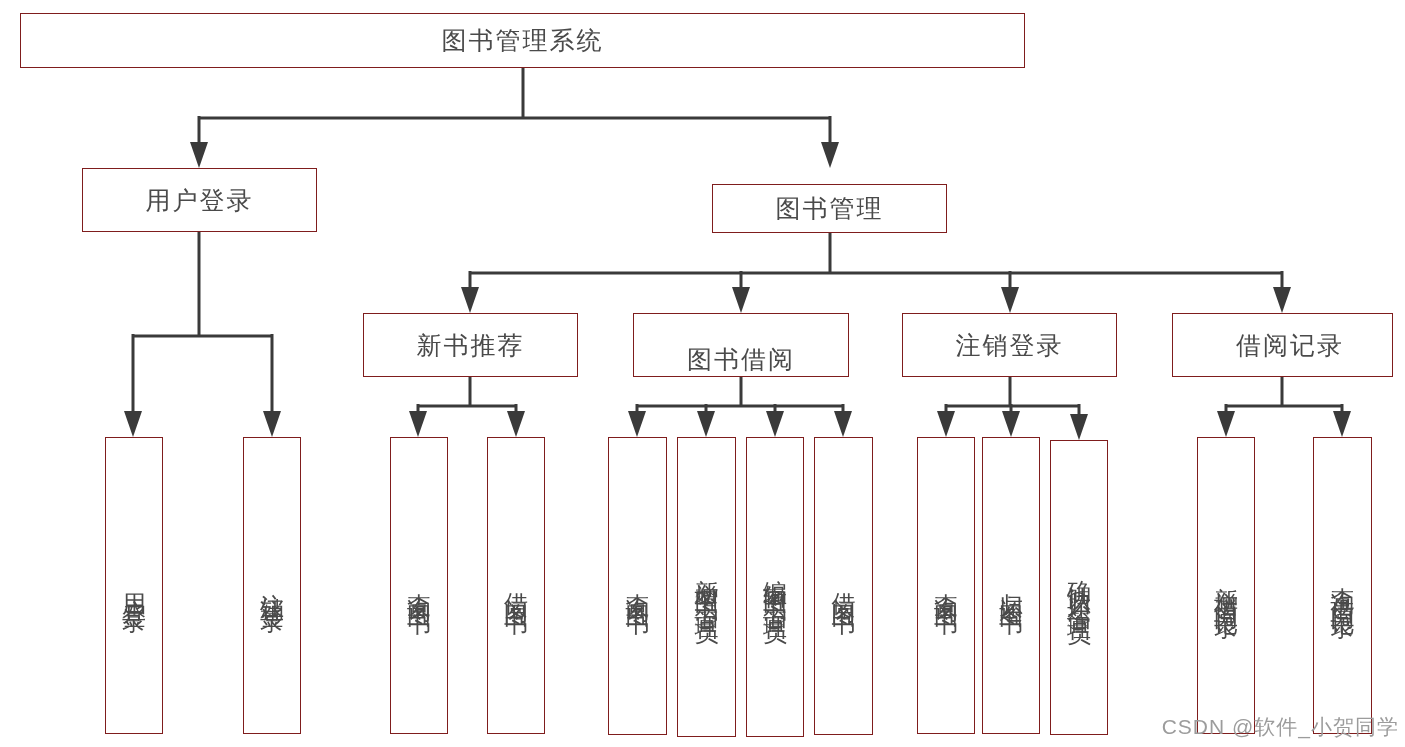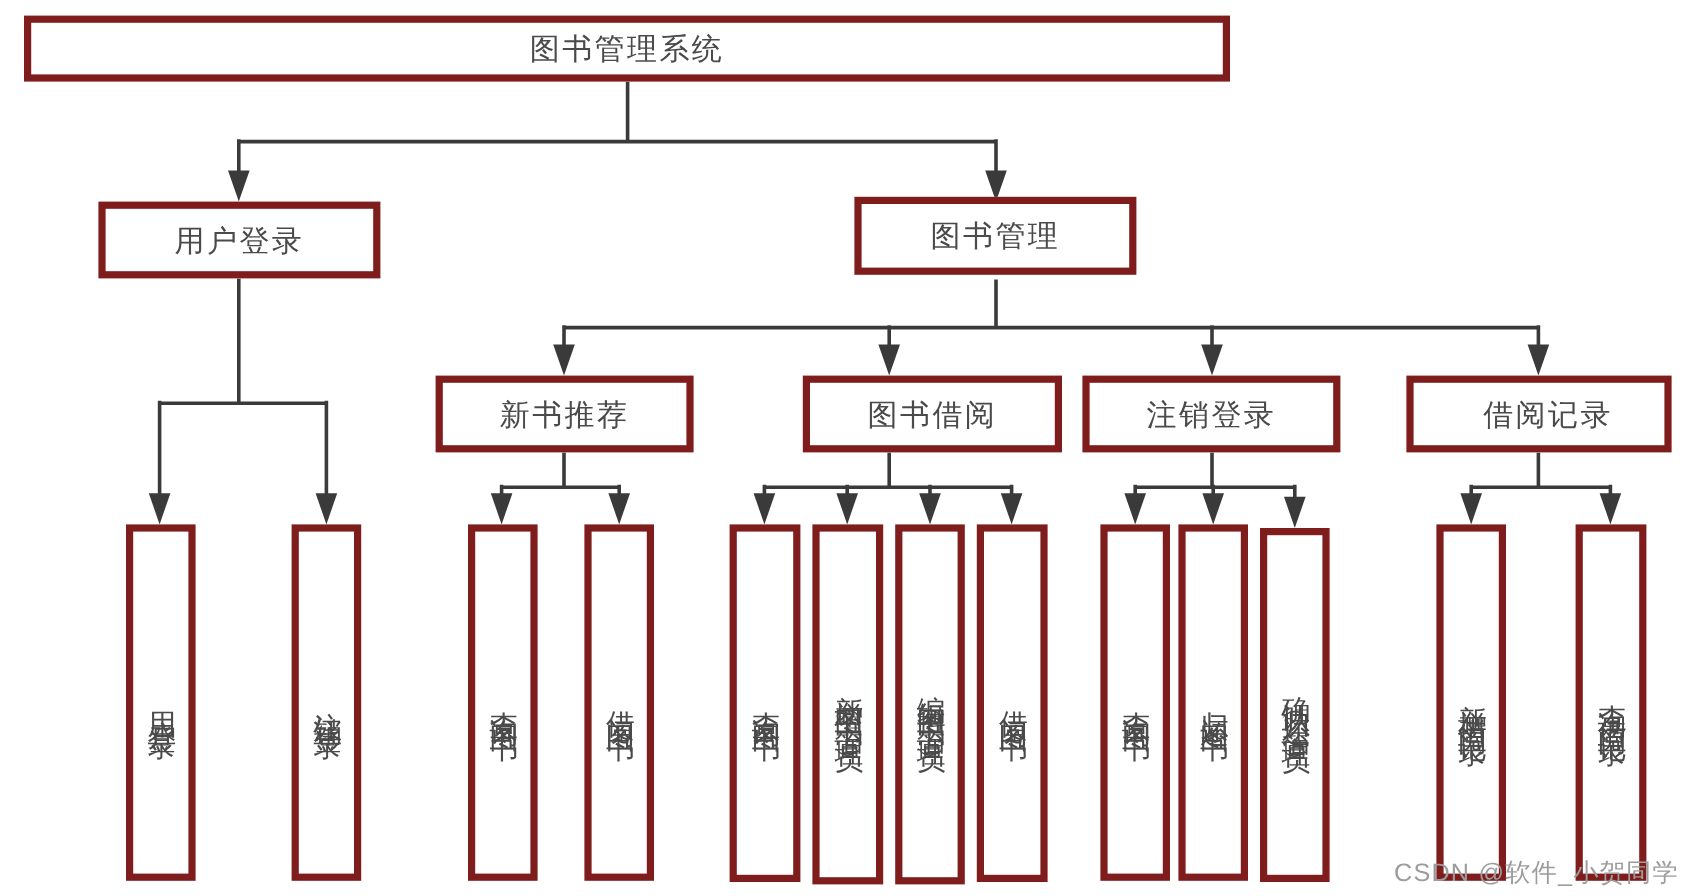--- a/index.html
+++ b/index.html
@@ -3,21 +3,21 @@
 <meta charset="utf-8">
 <style>
   html,body { margin:0; padding:0; background:#ffffff; }
   .canvas {
     position:relative; width:1405px; height:747px; background:#ffffff;
     font-family:"Liberation Sans", sans-serif; overflow:hidden;
   }
   .connectors { position:absolute; left:0; top:0; z-index:1; }
   .box {
     position:absolute; box-sizing:border-box; background:#ffffff;
-    border:6px solid #7f1d1d; display:flex; align-items:center; justify-content:center;
+    border:1px solid #7f1d1d; display:flex; align-items:center; justify-content:center;
     color:#4a4a4a; z-index:2;
   }
   .h-label { font-size:25px; letter-spacing:2px; white-space:nowrap; }
   .leaf span {
     writing-mode:vertical-rl; text-orientation:mixed;
     font-size:24px; letter-spacing:6px; line-height:1;
   }
   .watermark {
     position:absolute; z-index:3; right:6px; top:713px;
     font-size:21px; color:#9c9c9c; letter-spacing:1px; white-space:nowrap;
@@ -61,28 +61,28 @@
     </g>
   </svg>
 
   <div class="box" style="left:20px; top:13px; width:1005px; height:55px;">
     <span class="h-label">图书管理系统</span>
   </div>
 
   <div class="box" style="left:82px; top:168px; width:235px; height:64px;">
     <span class="h-label">用户登录</span>
   </div>
-  <div class="box" style="left:712px; top:164px; width:235px; height:65px;">
+  <div class="box" style="left:712px; top:184px; width:235px; height:49px;">
     <span class="h-label">图书管理</span>
   </div>
 
   <div class="box" style="left:363px; top:313px; width:215px; height:64px;">
     <span class="h-label">新书推荐</span>
   </div>
-  <div class="box" style="left:669px; top:313px; width:216px; height:64px;">
+  <div class="box" style="left:633px; top:313px; width:216px; height:64px;align-items:flex-end;">
     <span class="h-label">图书借阅</span>
   </div>
   <div class="box" style="left:902px; top:313px; width:215px; height:64px;">
     <span class="h-label">注销登录</span>
   </div>
   <div class="box" style="left:1172px; top:313px; width:221px; height:64px;padding-left:15px;">
     <span class="h-label">借阅记录</span>
   </div>
 
   <div class="box leaf" style="left:105px; top:437px; width:58px; height:297px;">

